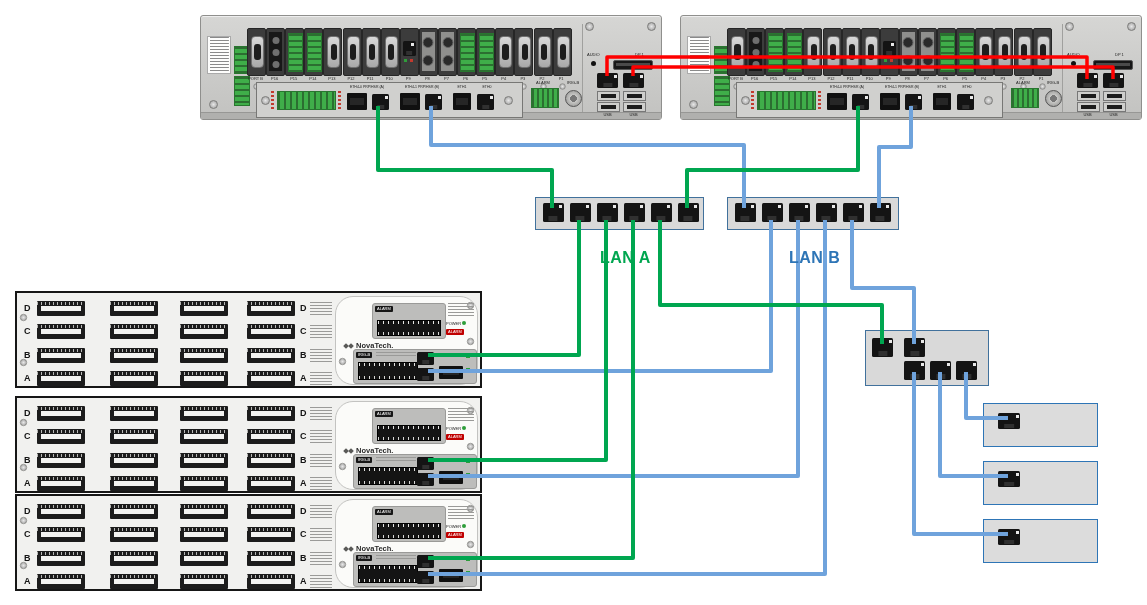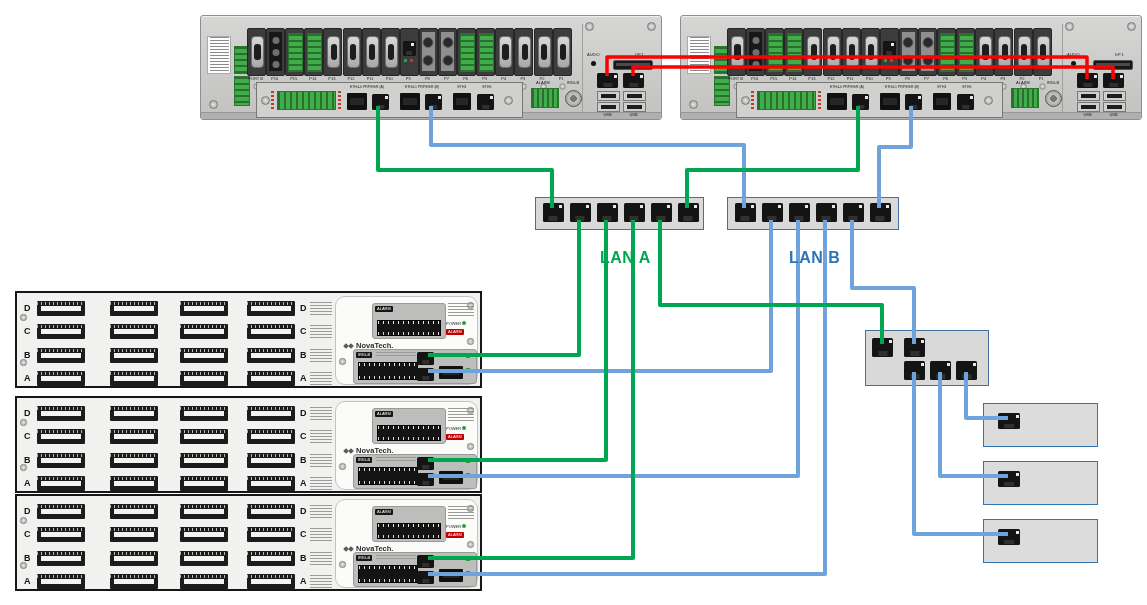--- a/index.html
+++ b/index.html
@@ -44,21 +44,21 @@
   .t4{font-size:4px;line-height:5px;color:#222;white-space:nowrap;}
   .tc{text-align:center;}
   .lanlabel{font-size:16px;font-weight:bold;letter-spacing:.5px;}
   .rowletter{font-size:9px;font-weight:bold;color:#141414;}
   .brand{font-size:7.5px;font-weight:bold;color:#2b2b2b;white-space:nowrap;}
   .diamond{display:inline-block;width:4px;height:4px;background:#5a5a58;transform:rotate(45deg);margin-right:1px;}
   .badge-red{background:#C00000;color:#fff;font-size:4px;line-height:6px;padding:0 2px;border-radius:1px;}
   .badge-blk{background:#161616;color:#fff;font-size:4px;line-height:6px;padding:0 2px;border-radius:1px;}
   .greendot{display:inline-block;width:4px;height:4px;border-radius:50%;background:#2e9e3a;}
   #cablelayer{position:absolute;left:0;top:0;z-index:9;pointer-events:none;}
-  .whitepanel{background:#fbfbf9;border:1px solid #c3c3c1;border-radius:10px;text-align:right;}
+  .whitepanel{background:#fbfbf9;border:1px solid #c3c3c1;border-radius:18px;text-align:right;}
 </style>
 </head>
 <body>
 
 <div id="canvas">
   <div id="orion-left" class="abs orion" style="left: 200px; top: 15px; width: 460px; height: 103px;">
       <div class="orion-base" style=""></div>
       <div class="abs sticker" style="left: 6px; top: 20px; width: 22px; height: 36px;"></div>
       <div class="abs tbgreen" style="left: 33px; top: 30px; width: 14px; height: 26px;"></div>
       <div class="abs tbgreen" style="left: 33px; top: 60px; width: 14px; height: 28px;"></div>

